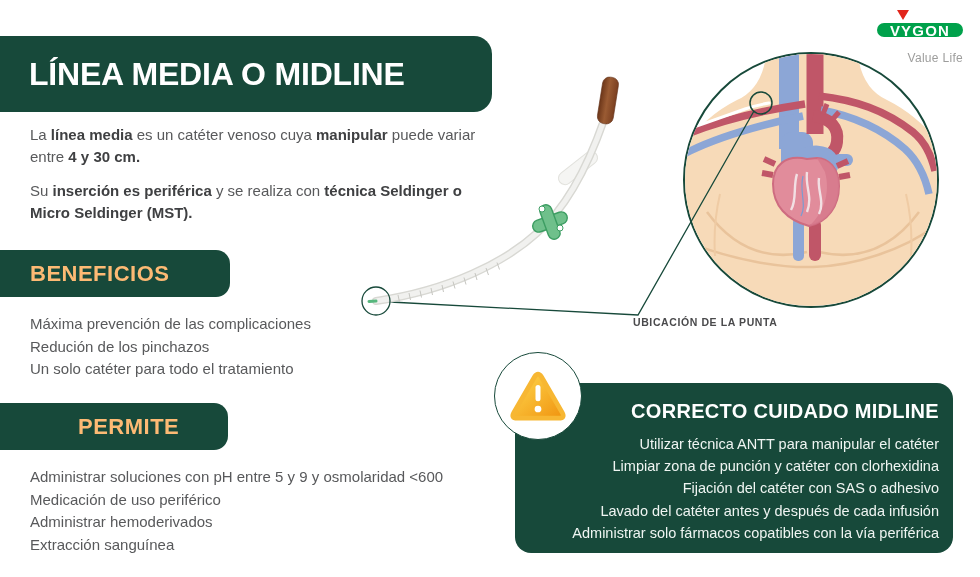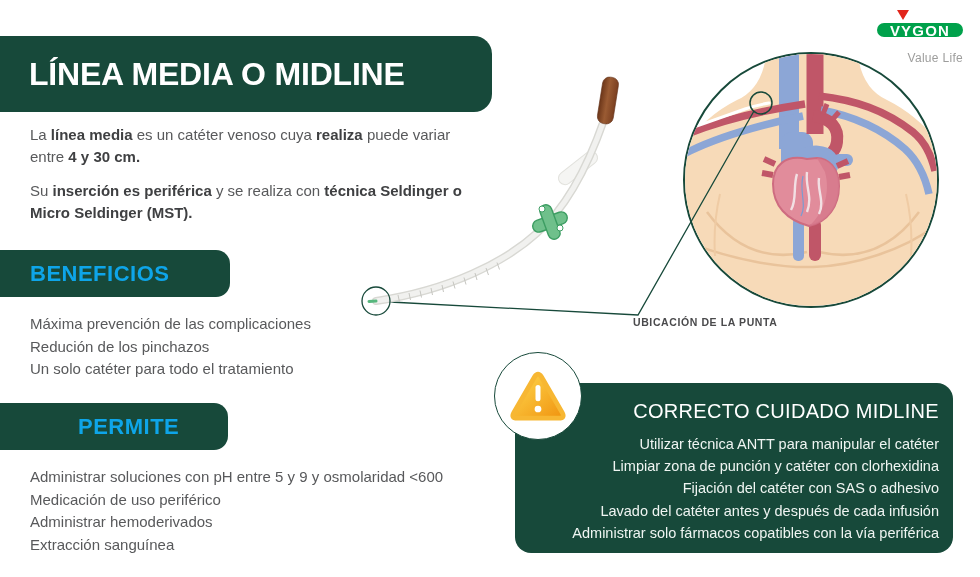--- a/index.html
+++ b/index.html
@@ -20,21 +20,21 @@
   .title-box h1{color:#fff;font-size:32px;font-weight:bold;letter-spacing:-.2px;margin-left:29px;white-space:nowrap;}
 
   
   .intro{position:absolute;left:30px;top:124px;width:480px;color:var(--text-gray);font-size:15px;line-height:22px;}
   .intro p{margin-bottom:12px;}
   .intro b{color:var(--text-dark);}
 
   
   .section-pill{position:absolute;left:0;height:47px;background:var(--dark-green);
     border-radius:0 14px 14px 0;display:flex;align-items:center;}
-  .section-pill span{color:#0ea5e9;font-weight:bold;font-size:22px;letter-spacing:.5px;margin-left:30px;white-space:nowrap;}
+  .section-pill span{color:#fdba74;font-weight:bold;font-size:22px;letter-spacing:.5px;margin-left:30px;white-space:nowrap;}
   .pill-beneficios{top:250px;width:230px;}
   .pill-permite{top:403px;width:228px;padding-left:48px;}
 
   .plain-list{position:absolute;left:30px;list-style:none;color:var(--text-gray);font-size:15px;line-height:22.5px;white-space:nowrap;}
   .list-benefits{top:313px;}
   .list-permite{top:466px;}
 
   
   .anatomy-circle{position:absolute;left:683px;top:52px;width:256px;height:256px;border-radius:50%;
     border:2px solid var(--dark-green);background:#fff;overflow:hidden;}
@@ -47,21 +47,21 @@
   .overlay{position:absolute;left:0;top:0;pointer-events:none;}
   .leader{fill:none;stroke:var(--dark-green);stroke-width:1.3px;}
   .tube-outer{fill:none;stroke:#D8D8D3;stroke-width:8px;stroke-linecap:round;}
   .tube-inner{fill:none;stroke:#F1F1EF;stroke-width:5.2px;stroke-linecap:round;}
   .tick{stroke:#C6C6C1;stroke-width:1px;}
   .cross-bar{fill:var(--cross-green);stroke:#3C9D62;stroke-width:1.4px;}
 
   
   .care-card{position:absolute;left:515px;top:383px;width:438px;height:170px;background:var(--dark-green);
     border-radius:16px;text-align:right;padding:17px 14px 0 0;}
-  .care-card h2{color:#fff;font-size:20px;font-weight:normal;letter-spacing:.3px;margin-bottom:10px;white-space:nowrap;}
+  .care-card h2{color:#fff;font-size:20px;font-weight:bold;letter-spacing:.3px;margin-bottom:10px;white-space:nowrap;}
   .care-card ul{list-style:none;color:#EFF5F2;font-size:14.5px;line-height:22.2px;}
   .care-card li{white-space:nowrap;}
 
   .warning-circle{position:absolute;left:494px;top:352px;width:88px;height:88px;border-radius:50%;
     background:#fff;border:1.6px solid var(--dark-green);display:flex;align-items:center;justify-content:center;}
 
   
   .logo{position:absolute;left:873px;top:8px;width:100px;height:58px;}
   .logo-tri{position:absolute;left:24px;top:2px;width:0;height:0;
     border-left:6px solid transparent;border-right:6px solid transparent;border-top:10px solid var(--accent-red);}
@@ -76,21 +76,21 @@
 <body>
 
 <div class="page">
 
   <div class="title-box">
     <h1>LÍNEA MEDIA O MIDLINE</h1>
   </div>
 
   <div class="intro">
     <p>
-      <span style="display:block"><span>La </span><b>línea media</b><span> es un catéter venoso cuya </span><b>realiza</b><span> puede variar</span></span>
+      <span style="display:block"><span>La </span><b>línea media</b><span> es un catéter venoso cuya </span><b>manipular</b><span> puede variar</span></span>
       <span style="display:block"><span>entre </span><b>4 y 30 cm.</b></span>
     </p>
     <p>
       <span style="display:block"><span>Su </span><b>inserción es periférica</b><span> y se realiza con </span><b>técnica Seldinger o</b></span>
       <span style="display:block"><b>Micro Seldinger (MST).</b></span>
     </p>
   </div>
 
   <div class="section-pill pill-beneficios">
     <span>BENEFICIOS</span>

